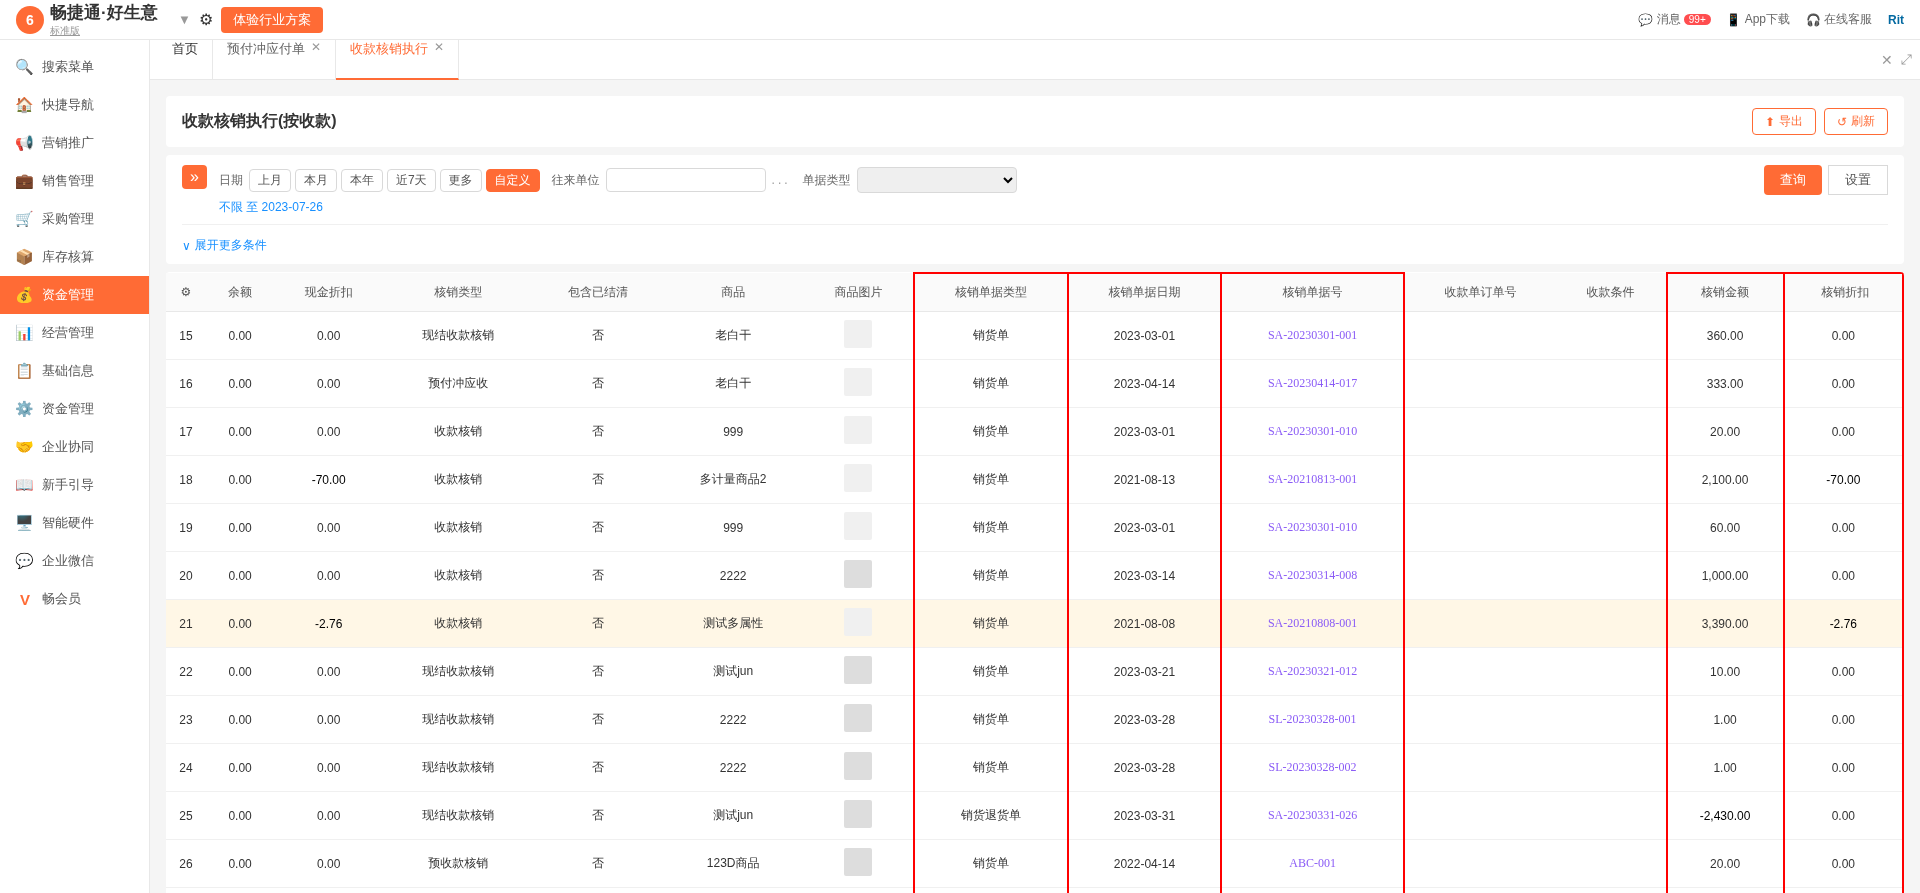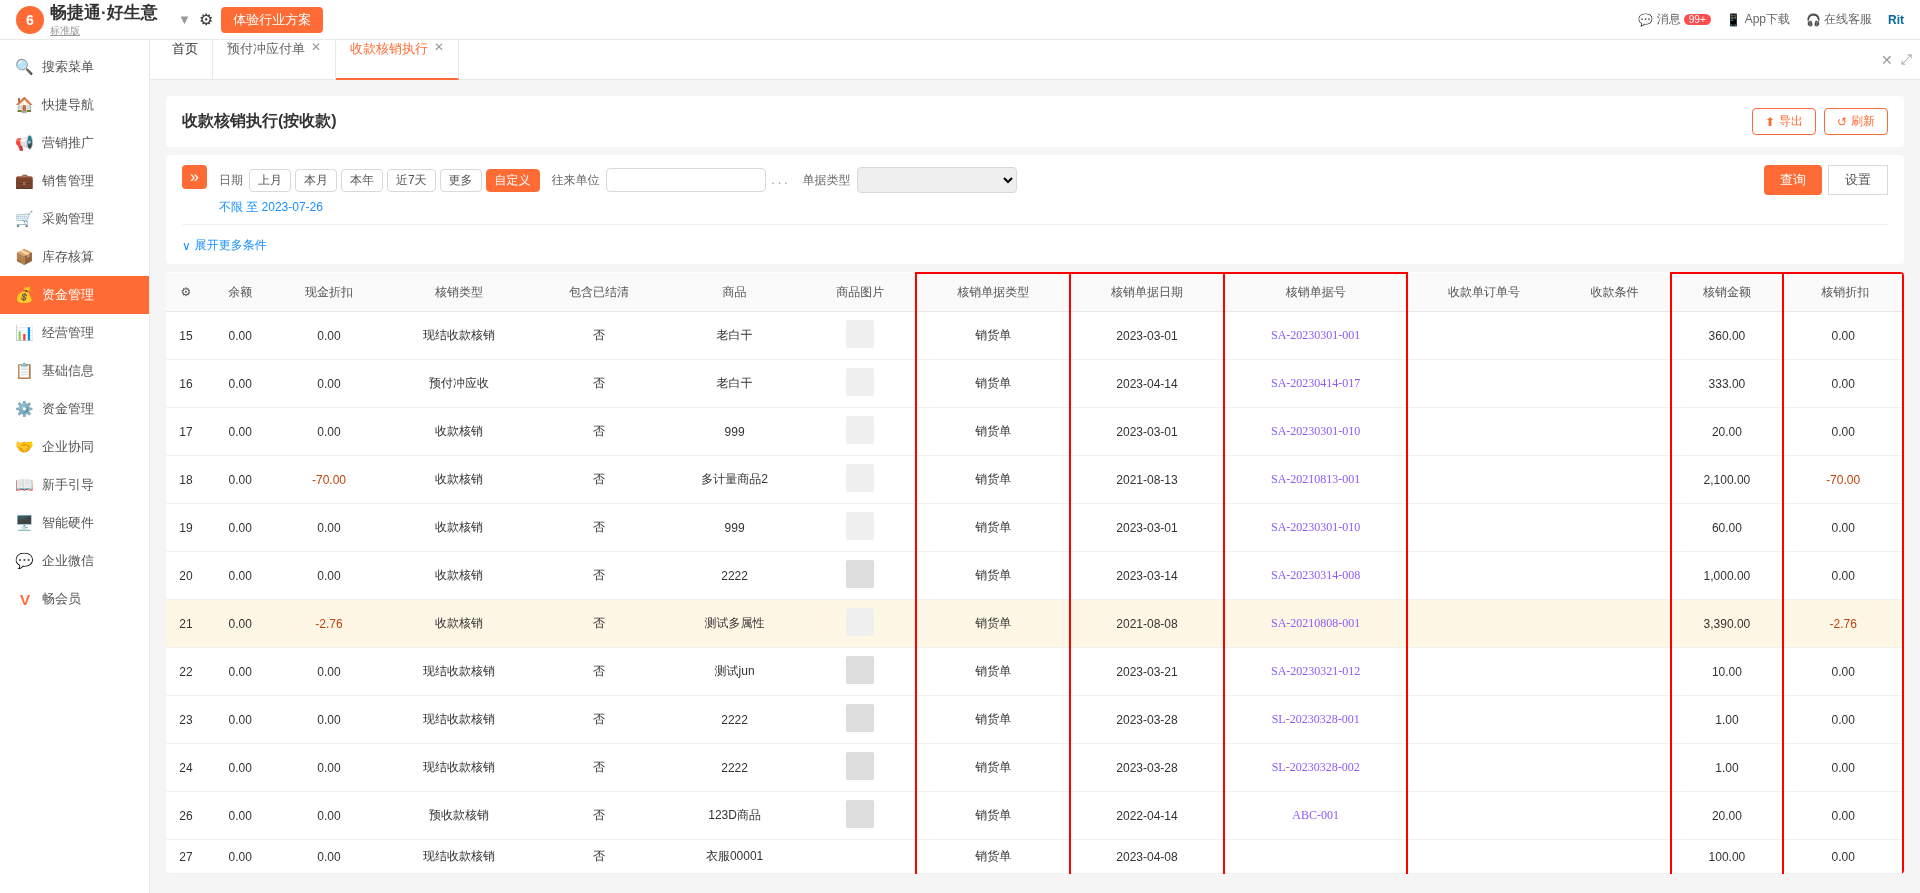--- a/index.html
+++ b/index.html
@@ -55,21 +55,21 @@
     .setting-btn { border: 1px solid #d9d9d9; color: #555; background: #fff; padding: 5px 16px; border-radius: 0; cursor: pointer; font-size: 13px; }
 
     
     .table-container { background: #fff; border-radius: 4px; overflow: auto; position: relative; }
     table { width: 100%; border-collapse: collapse; font-size: 12px; }
     thead tr { background: #fafafa; }
     th { padding: 10px 8px; text-align: center; border-bottom: 1px solid #e8e8e8; color: #555; font-weight: 500; white-space: nowrap; position: sticky; top: 0; background: #fafafa; z-index: 1; }
     td { padding: 8px 8px; text-align: center; border-bottom: 1px solid #f0f0f0; white-space: nowrap; }
     tr.highlighted td { background: #fff7e6; }
     .link-text { color: #8b5cf6; cursor: pointer; font-family: Liberation Serif, serif; }
-    .negative { color: #c2410c; }
+    .negative { color: #000000; }
     .img-placeholder { width: 28px; height: 28px; background: #f0f0f0; border-radius: 2px; display: inline-block; margin: auto; }
     .img-placeholder.has-img { background: #ddd; }
 
     
     ::-webkit-scrollbar { width: 6px; height: 6px; }
     ::-webkit-scrollbar-track { background: #f1f1f1; }
     ::-webkit-scrollbar-thumb { background: #ccc; border-radius: 3px; }
 
     .dots { color: #999; letter-spacing: 3px; }
   </style>
@@ -428,20 +428,36 @@
       <td><div class="img-placeholder has-img" style="margin:auto;"></div></td>
       <td style="border-left:2px solid red;border-right:2px solid red;">销货单</td>
       <td style="border-left:2px solid red;border-right:2px solid red;">2023-03-28</td>
       <td style="border-left:2px solid red;border-right:2px solid red;"><span class="link-text">SL-20230328-002</span></td>
       <td></td>
       <td></td>
       <td style="border-left:2px solid red;border-right:2px solid red;" class="">1.00</td>
       <td style="border-left:2px solid red;border-right:2px solid red;" class="">0.00</td>
     </tr>
               <tr>
+      <td>25</td>
+      <td>0.00</td>
+      <td class="">0.00</td>
+      <td>现结收款核销</td>
+      <td>否</td>
+      <td>测试jun</td>
+      <td><div class="img-placeholder has-img" style="margin:auto;"></div></td>
+      <td style="border-left:2px solid red;border-right:2px solid red;">销货退货单</td>
+      <td style="border-left:2px solid red;border-right:2px solid red;">2023-03-31</td>
+      <td style="border-left:2px solid red;border-right:2px solid red;"><span class="link-text">SA-20230331-026</span></td>
+      <td></td>
+      <td></td>
+      <td style="border-left:2px solid red;border-right:2px solid red;" class="negative">-2,430.00</td>
+      <td style="border-left:2px solid red;border-right:2px solid red;" class="">0.00</td>
+    </tr>
+              <tr>
       <td>26</td>
       <td>0.00</td>
       <td class="">0.00</td>
       <td>预收款核销</td>
       <td>否</td>
       <td>123D商品</td>
       <td><div class="img-placeholder has-img" style="margin:auto;"></div></td>
       <td style="border-left:2px solid red;border-right:2px solid red;">销货单</td>
       <td style="border-left:2px solid red;border-right:2px solid red;">2022-04-14</td>
       <td style="border-left:2px solid red;border-right:2px solid red;"><span class="link-text">ABC-001</span></td>

